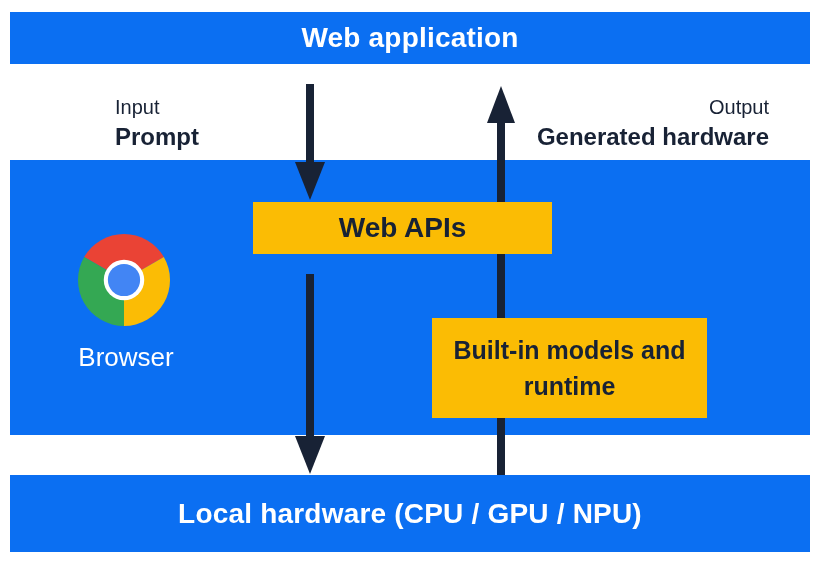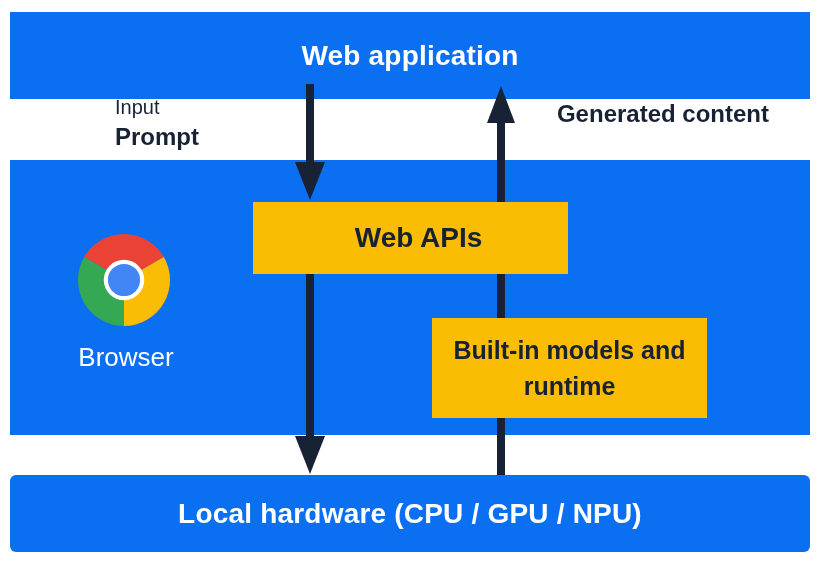--- a/index.html
+++ b/index.html
@@ -17,22 +17,22 @@
     width: 800px;
     background: #0b6ff2;
     color: #ffffff;
     display: flex;
     align-items: center;
     justify-content: center;
     font-weight: bold;
     font-size: 28px;
     letter-spacing: 0.2px;
   }
-  .bar-top { top: 12px; height: 87px; }
-  .bar-bottom { top: 475px; height: 77px; border-radius: 6px; }
+  .bar-top { top: 12px; height: 52px; }
+  .bar-bottom { top: 475px; height: 77px; }
   .panel {
     position: absolute;
     left: 10px;
     top: 160px;
     width: 800px;
     height: 275px;
     background: #0b6ff2;
   }
   .io {
     position: absolute;
@@ -74,23 +74,22 @@
     background: #fbbc04;
     color: #182235;
     font-weight: bold;
     display: flex;
     align-items: center;
     justify-content: center;
     text-align: center;
   }
   .ybox-webapis {
     left: 253px; top: 202px;
-    width: 299px; height: 72px;
+    width: 299px; height: 52px;
     font-size: 28px;
-    padding-left: 16px;
   }
   .ybox-builtin {
     left: 432px; top: 318px;
     width: 275px; height: 100px;
     font-size: 25px;
     line-height: 36px;
   }
   .ybox-builtin span { display: block; width: 250px; }
   .chrome-logo {
     position: absolute;
@@ -118,21 +117,22 @@
   <div class="bar bar-top">
     <span>Web application</span>
   </div>
 
   <div class="io io-left">
     <div class="io-title">Input</div>
     <div class="io-value">Prompt</div>
   </div>
 
   <div class="io io-right">
-    <div class="io-value">Generated content</div>
+    <div class="io-title">Output</div>
+    <div class="io-value">Generated hardware</div>
   </div>
 
   <div class="panel"></div>
 
   <div class="bar bar-bottom">
     <span>Local hardware (CPU / GPU / NPU)</span>
   </div>
 
   <div class="vline line-down-upper"></div>
   <div class="head head-down head-down-upper"></div>

